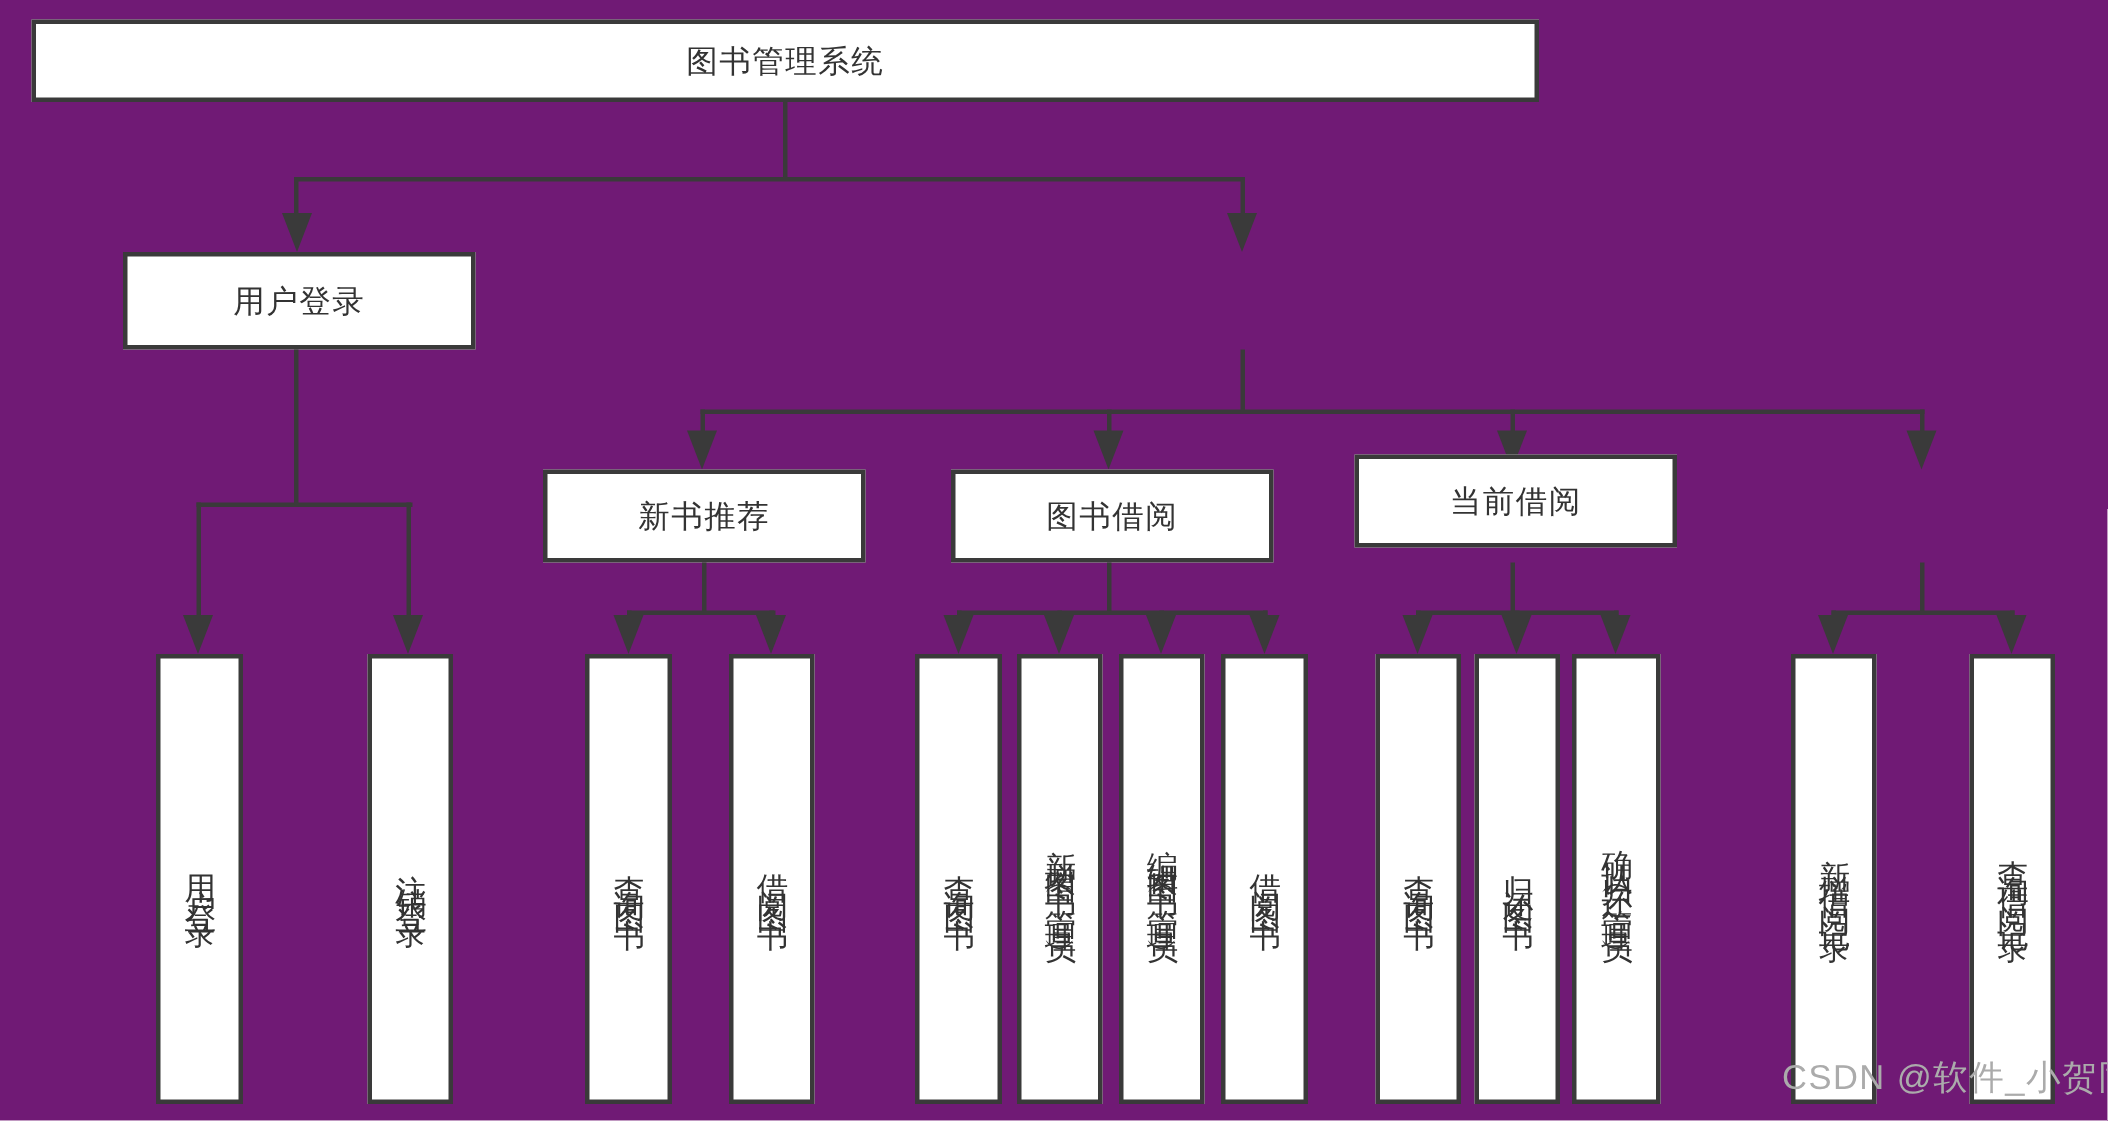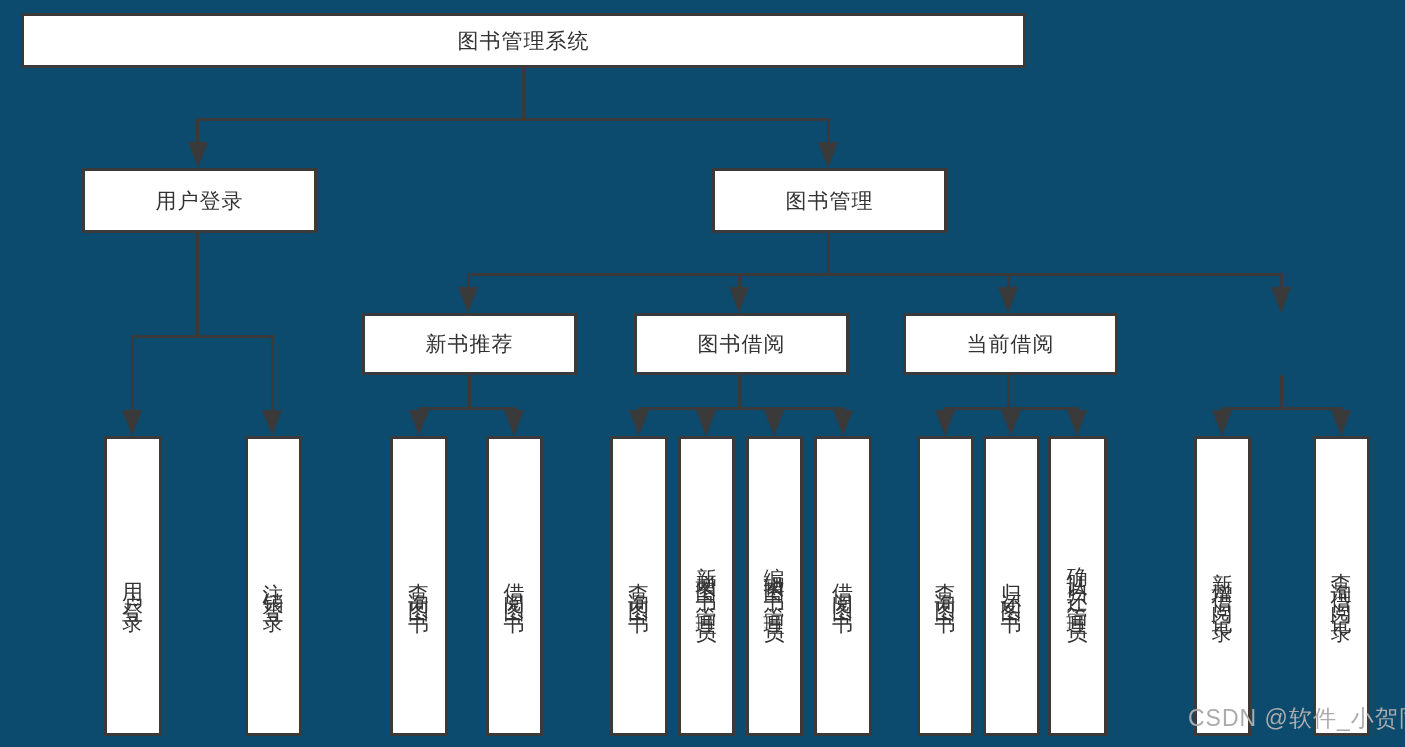--- a/index.html
+++ b/index.html
@@ -1,17 +1,17 @@
 <!DOCTYPE html>
 <html><head>
 <meta charset="utf-8">
 <style>
   html,body{margin:0;padding:0;background:#ffffff;}
   .stage{
-    position:relative;width:1405px;height:747px;background:#0c4a6e;
+    position:relative;width:1405px;height:747px;background:#701a75;
     font-family:"Liberation Sans","DejaVu Sans",sans-serif;overflow:hidden;
   }
   .box{
     position:absolute;box-sizing:border-box;border:3px solid #3a3a3a;background:#ffffff;
     display:flex;align-items:center;justify-content:center;color:#333333;
   }
   .h-box{font-size:21px;letter-spacing:1px;white-space:nowrap;}
   .v-box{
     writing-mode:vertical-rl;text-orientation:mixed;
     font-size:21px;letter-spacing:10px;line-height:1;
@@ -38,21 +38,20 @@
   <div class="box h-box" style="left:21px;top:13px;width:1005px;height:55px">图书管理系统</div>
 
   <div class="line v" style="left:522px;top:68px;height:52px"></div>
   <div class="line h" style="left:197px;top:118px;width:633px"></div>
   <div class="line v" style="left:196px;top:118px;height:30px"></div>
   <div class="arrow" style="left:188px;top:142px"></div>
   <div class="line v" style="left:827px;top:118px;height:30px"></div>
   <div class="arrow" style="left:818px;top:142px"></div>
 
   <div class="box h-box" style="left:82px;top:168px;width:235px;height:65px">用户登录</div>
-  <div class="box h-box" style="left:712px;top:168px;width:235px;height:65px">图书管理</div>
 
   <div class="line v" style="left:196px;top:233px;height:105px"></div>
   <div class="line h" style="left:131px;top:335px;width:144px"></div>
   <div class="line v" style="left:131px;top:335px;height:78px"></div>
   <div class="arrow" style="left:122px;top:410px"></div>
   <div class="line v" style="left:271px;top:335px;height:78px"></div>
   <div class="arrow" style="left:262px;top:410px"></div>
 
   <div class="line v" style="left:827px;top:233px;height:43px"></div>
   <div class="line h" style="left:467px;top:273px;width:816px"></div>
@@ -60,21 +59,21 @@
   <div class="arrow" style="left:458px;top:287px"></div>
   <div class="line v" style="left:738px;top:273px;height:18px"></div>
   <div class="arrow" style="left:729px;top:287px"></div>
   <div class="line v" style="left:1007px;top:273px;height:18px"></div>
   <div class="arrow" style="left:998px;top:287px"></div>
   <div class="line v" style="left:1280px;top:273px;height:18px"></div>
   <div class="arrow" style="left:1271px;top:287px"></div>
 
   <div class="box h-box" style="left:634px;top:313px;width:215px;height:62px">图书借阅</div>
   <div class="box h-box" style="left:362px;top:313px;width:215px;height:62px">新书推荐</div>
-  <div class="box h-box" style="left:903px;top:313px;width:215px;height:62px">当前借阅</div>
+  <div class="box h-box" style="left:903px;top:303px;width:215px;height:62px">当前借阅</div>
 
   <div class="line v" style="left:468px;top:375px;height:34px"></div>
   <div class="line h" style="left:418px;top:407px;width:99px"></div>
   <div class="line v" style="left:418px;top:407px;height:8px"></div>
   <div class="arrow" style="left:409px;top:410px"></div>
   <div class="line v" style="left:513px;top:407px;height:8px"></div>
   <div class="arrow" style="left:504px;top:410px"></div>
 
   <div class="line v" style="left:738px;top:375px;height:34px"></div>
   <div class="line h" style="left:638px;top:407px;width:207px"></div>

